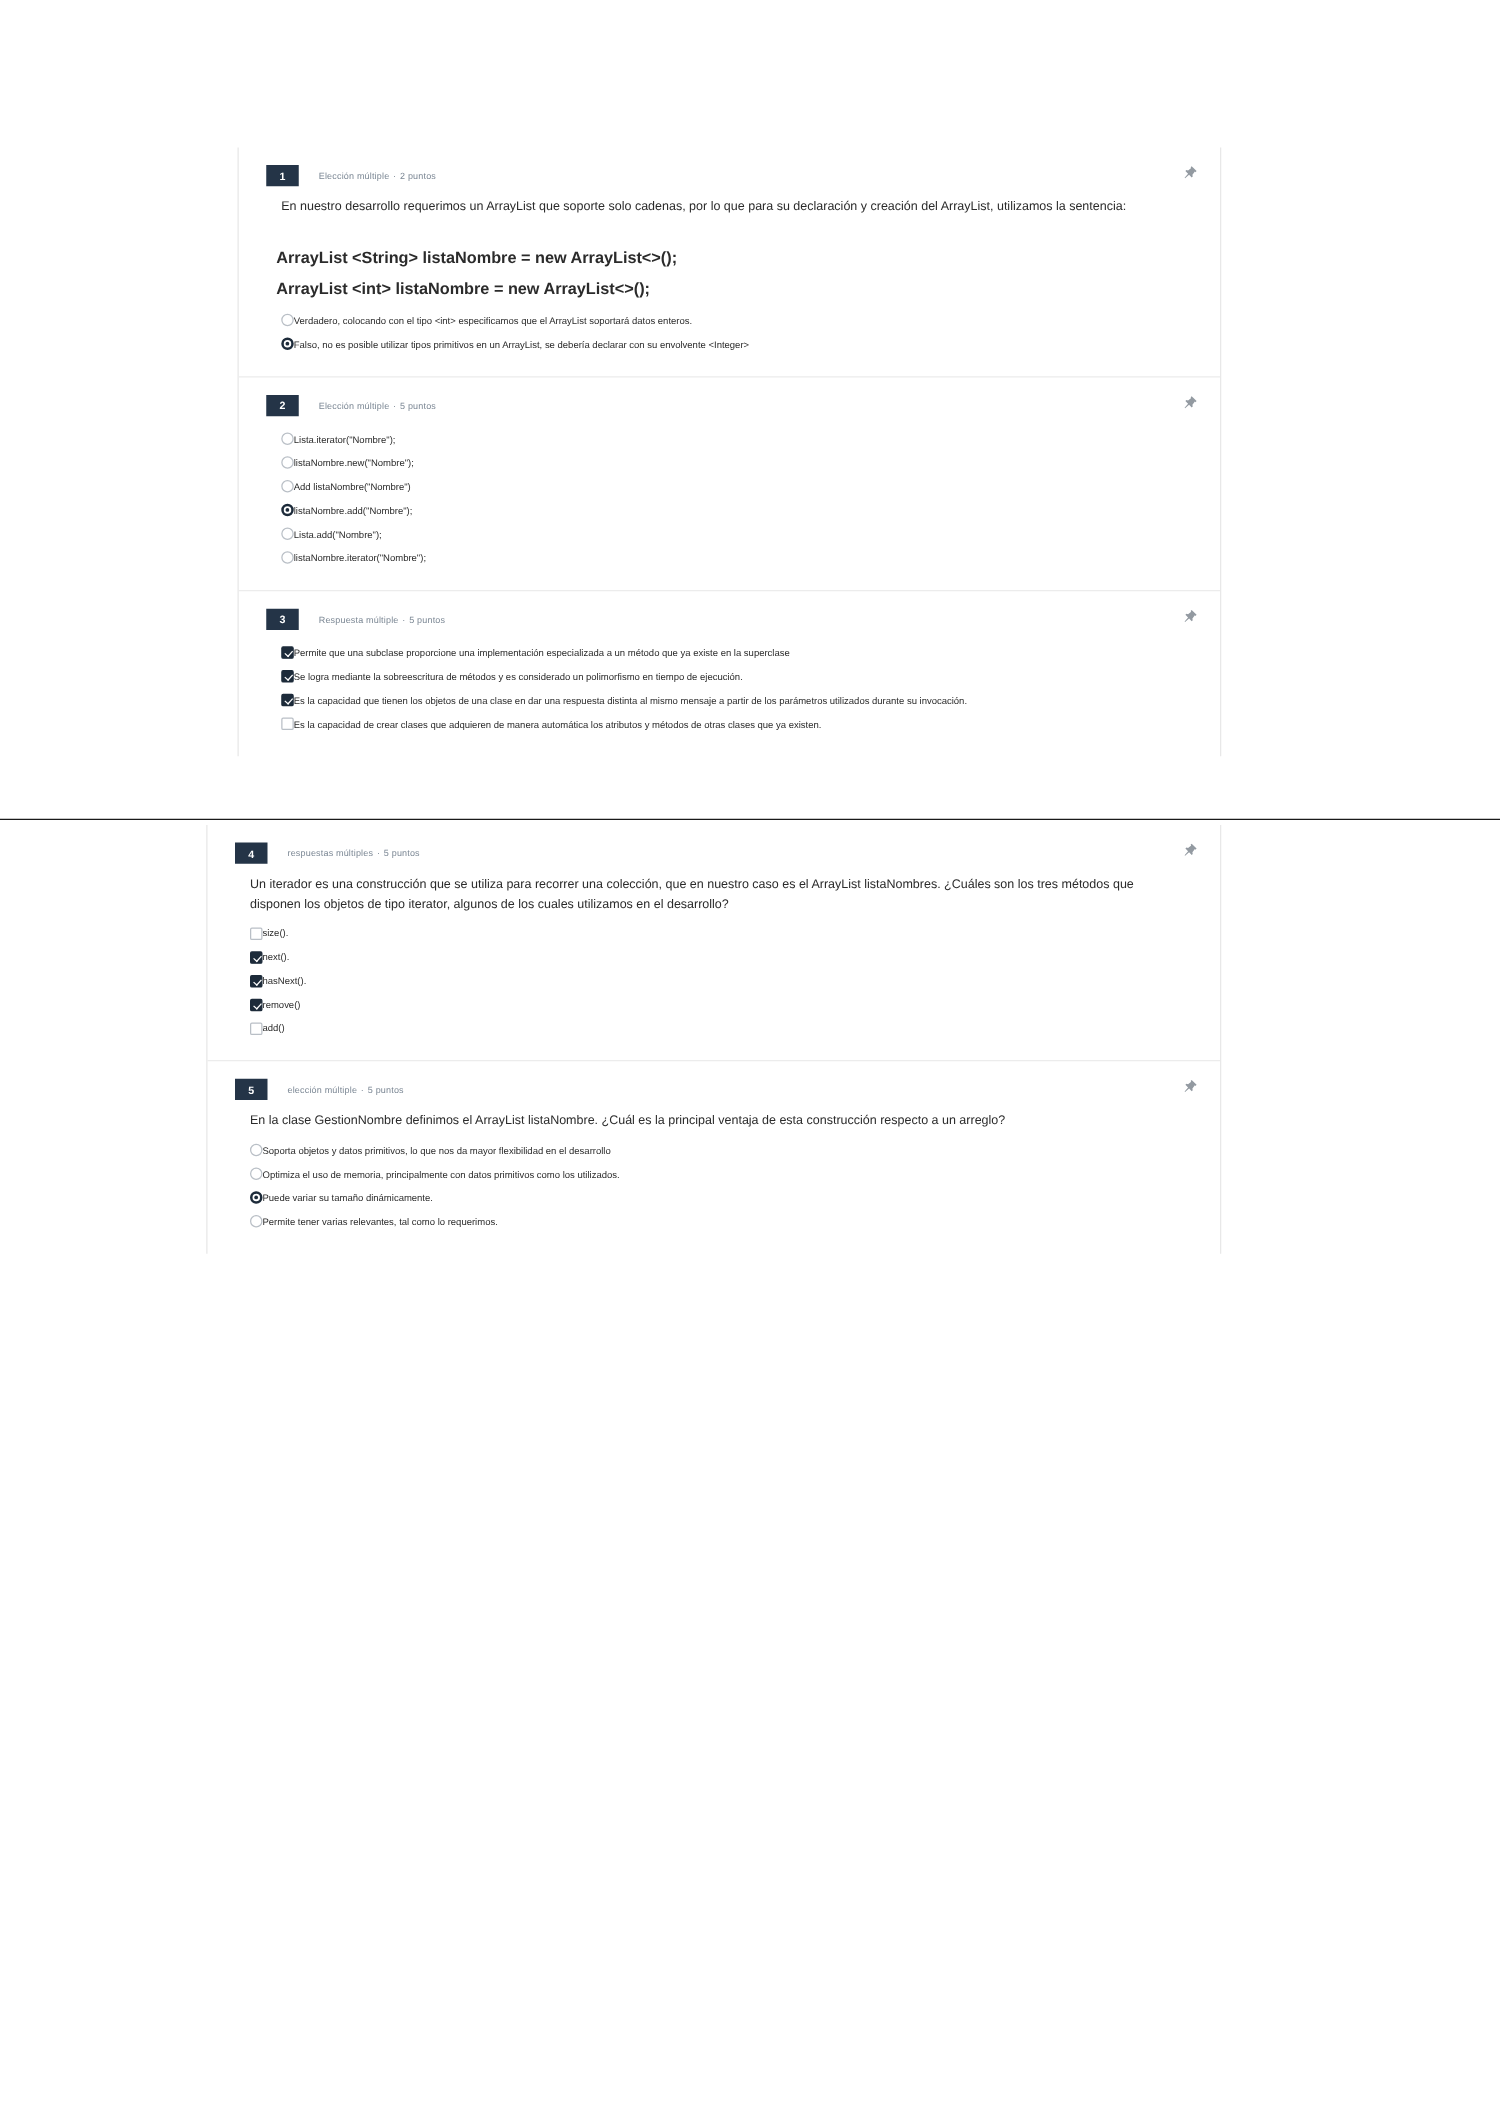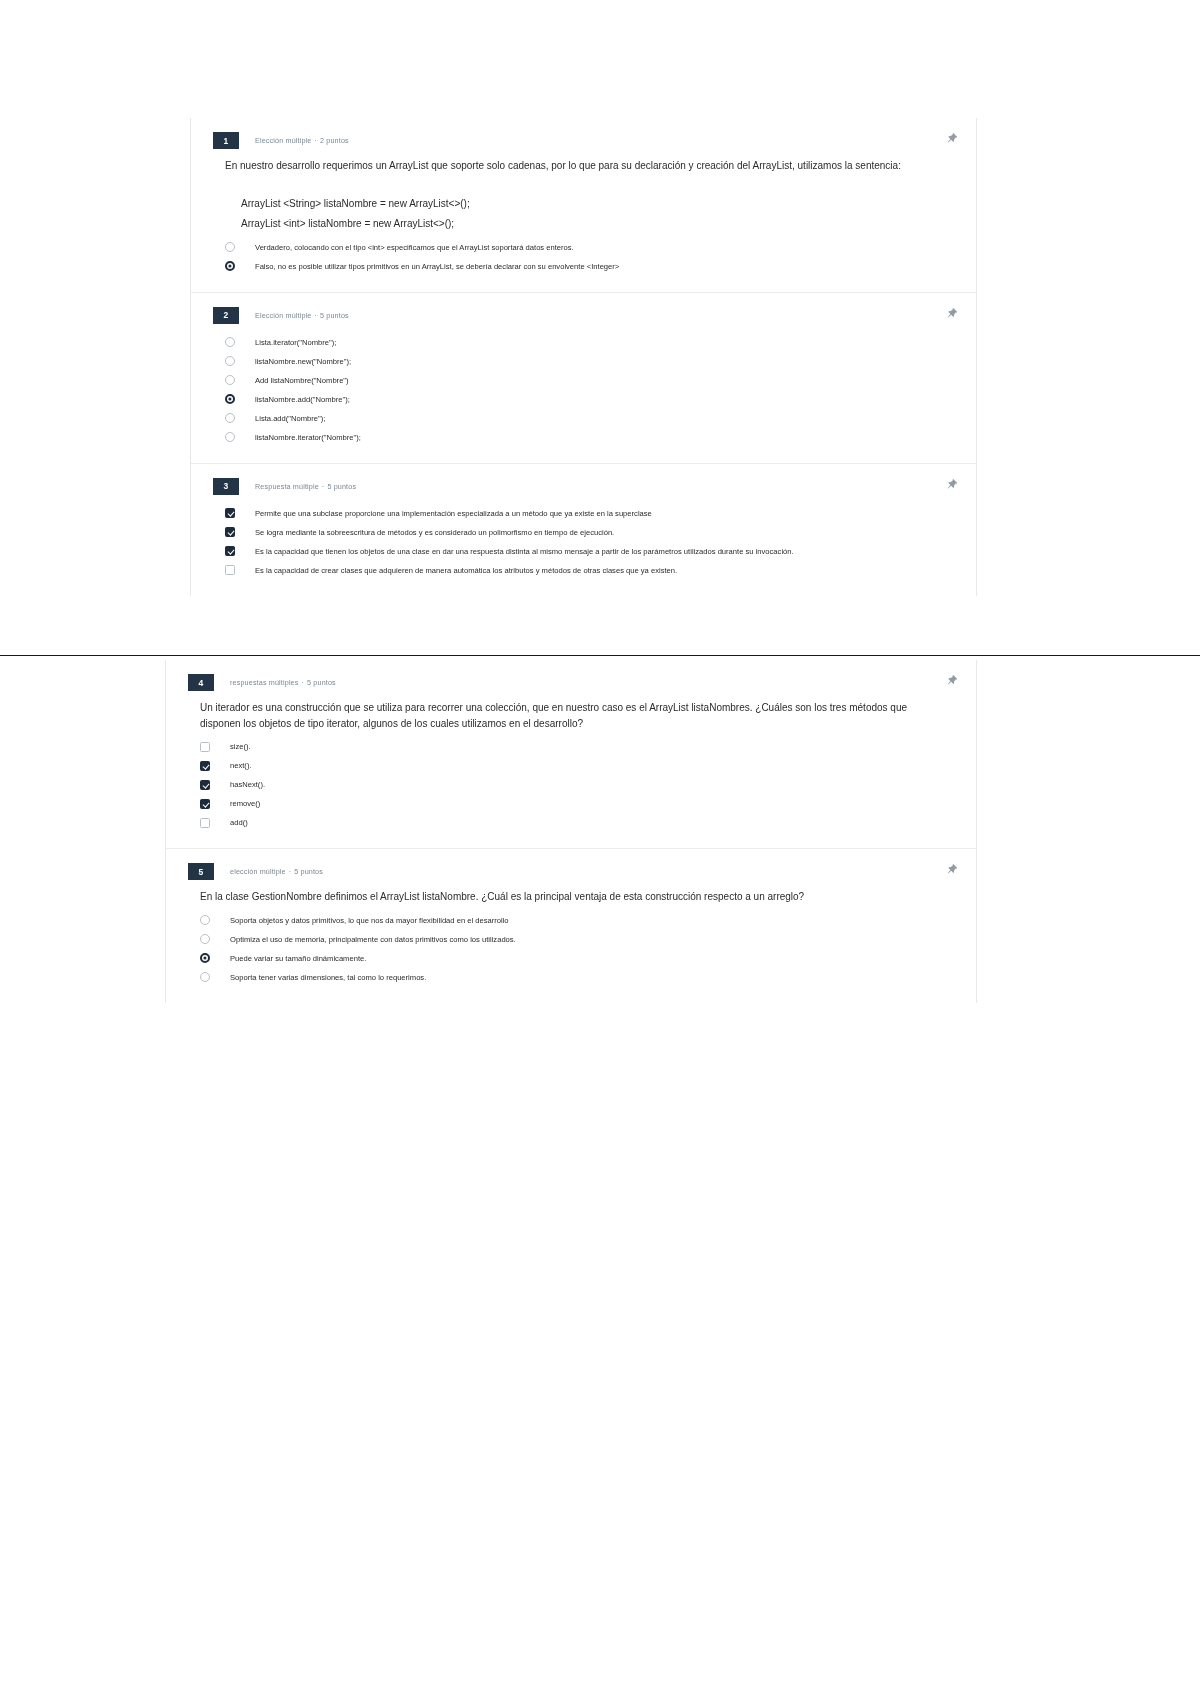--- a/index.html
+++ b/index.html
@@ -82,33 +82,34 @@
   .pin svg { display: block; width: 13px; height: 13px; }
 
   .qtext {
     font-size: 10px;
     line-height: 1.55;
     color: #2b2b2b;
     margin: 0 0 6px 12px;
     max-width: 740px;
   }
   .qcode {
-    font-size: 10px;
+    font-size: 13px;
     line-height: 1.55;
     color: #2b2b2b;
-    margin: 0 0 5px 28px;
+    margin: 0 0 5px 8px;
+    font-weight: bold;
   }
   .qspacer { height: 16px; }
 
   
   .opts { margin: 6px 0 0 12px; }
   .opt {
     display: flex;
     align-items: flex-start;
-    gap: 20px;
+    gap: 0;
     padding: 4px 0;
   }
   .opt-label {
     font-size: 7.6px;
     line-height: 1.45;
     color: #2b2b2b;
     padding-top: 0px;
     max-width: 740px;
   }
 
@@ -320,19 +321,19 @@
           <div class="opt">
             <span class="radio"></span>
             <span class="opt-label">Optimiza el uso de memoria, principalmente con datos primitivos como los utilizados.</span>
           </div>
           <div class="opt">
             <span class="radio checked"></span>
             <span class="opt-label">Puede variar su tamaño dinámicamente.</span>
           </div>
           <div class="opt">
             <span class="radio"></span>
-            <span class="opt-label">Soporta tener varias dimensiones, tal como lo requerimos.</span>
+            <span class="opt-label">Permite tener varias relevantes, tal como lo requerimos.</span>
           </div>
         </div>
       </div>
     </div>
 
 </div>
 
 </body></html>

